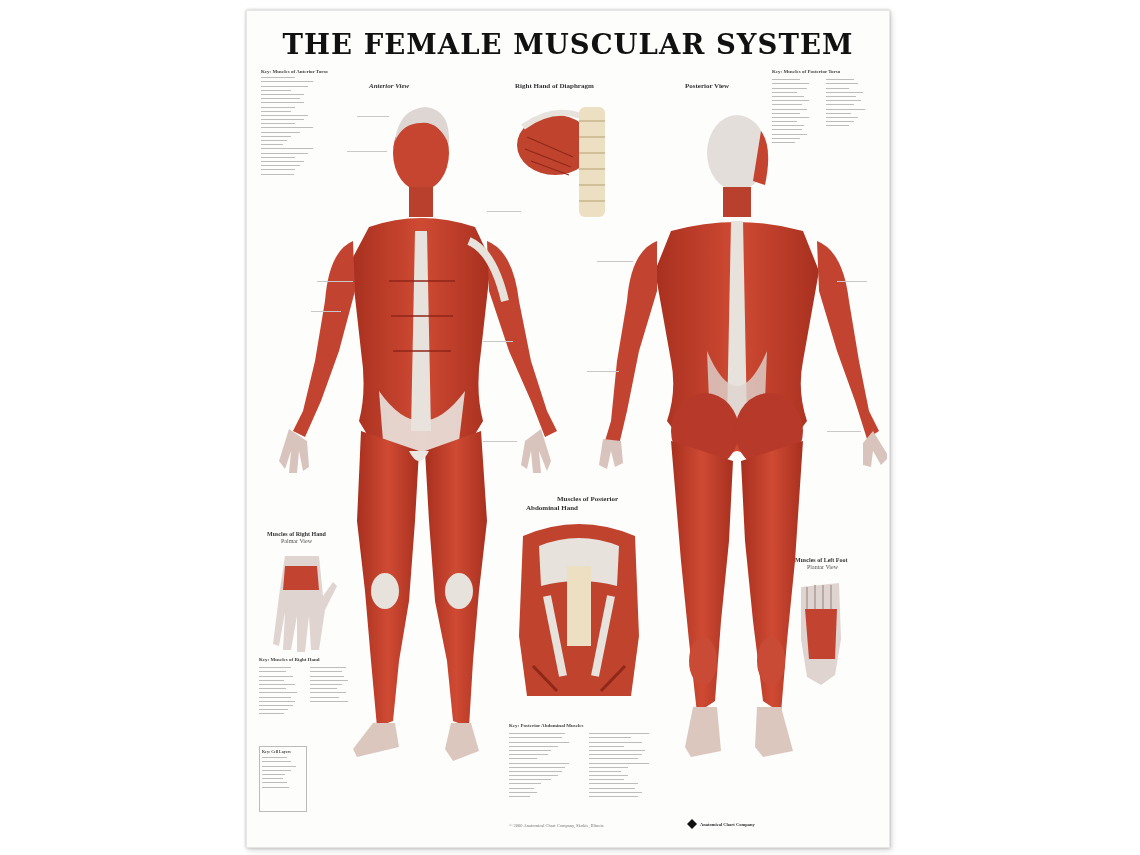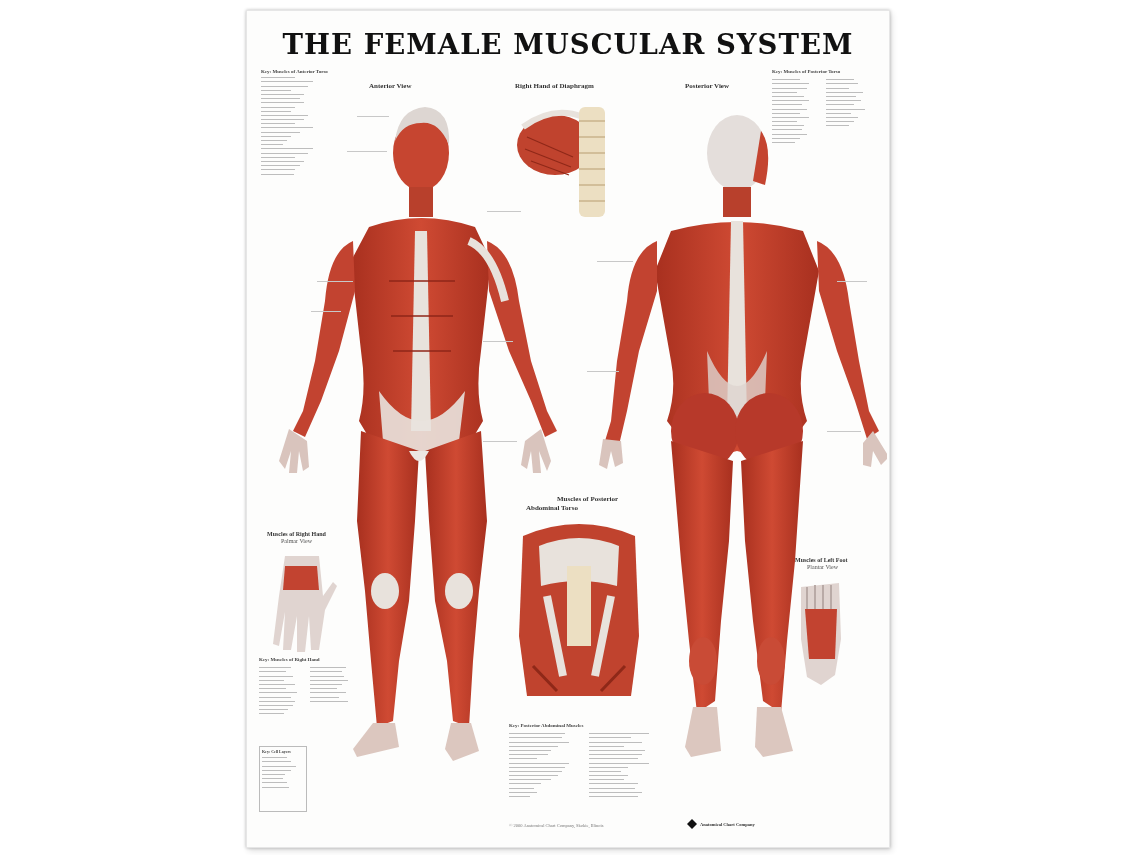--- a/index.html
+++ b/index.html
@@ -18,25 +18,25 @@
   .footer{position:absolute;font-size:4.5px;color:#777;white-space:nowrap;}
   .logo{position:absolute;}
 </style>
 </head>
 <body>
 
 <div class="poster">
 
   <div class="title">THE FEMALE MUSCULAR SYSTEM</div>
 
-  <div class="lbl" style="left:122px;top:71px;">Anterior View</div>
+  <div class="lbl" style="left:122px;top:71px;font-style:italic;">Anterior View</div>
   <div class="lbl" style="left:268px;top:71px;">Right Hand of Diaphragm</div>
   <div class="lbl" style="left:438px;top:71px;">Posterior View</div>
   <div class="lbl" style="left:270px;top:484px;padding-left:40px;">Muscles of Posterior</div>
-  <div class="lbl" style="left:279px;top:493px;">Abdominal Torso</div>
+  <div class="lbl" style="left:279px;top:493px;">Abdominal Hand</div>
   <div class="sub" style="left:20px;top:520px;font-weight:bold;color:#333;">Muscles of Right Hand</div>
   <div class="sub" style="left:34px;top:527px;">Palmar View</div>
   <div class="sub" style="left:548px;top:546px;font-weight:bold;color:#333;">Muscles of Left Foot</div>
   <div class="sub" style="left:560px;top:553px;">Plantar View</div>
 
   <div class="keybox" style="left:14px;top:58px;width:86px;">
     <div class="keyhead">Key: Muscles of Anterior Torso</div>
     <div class="keylines">
       <div style="width:40%"></div>
         <div style="width:60%"></div>

